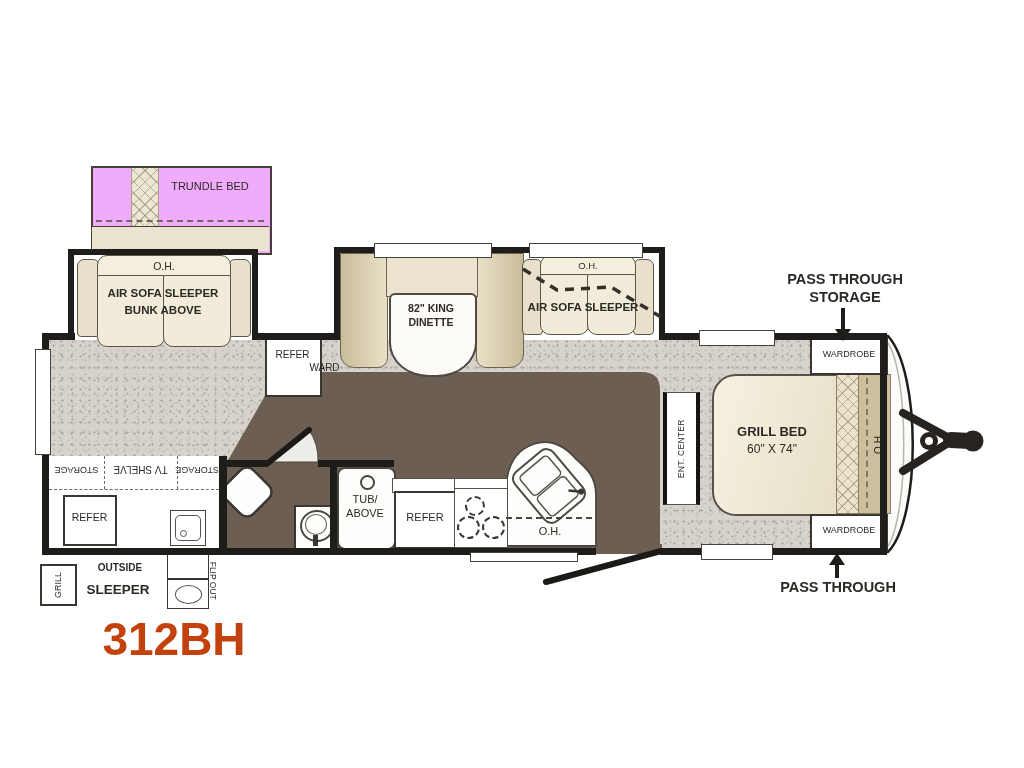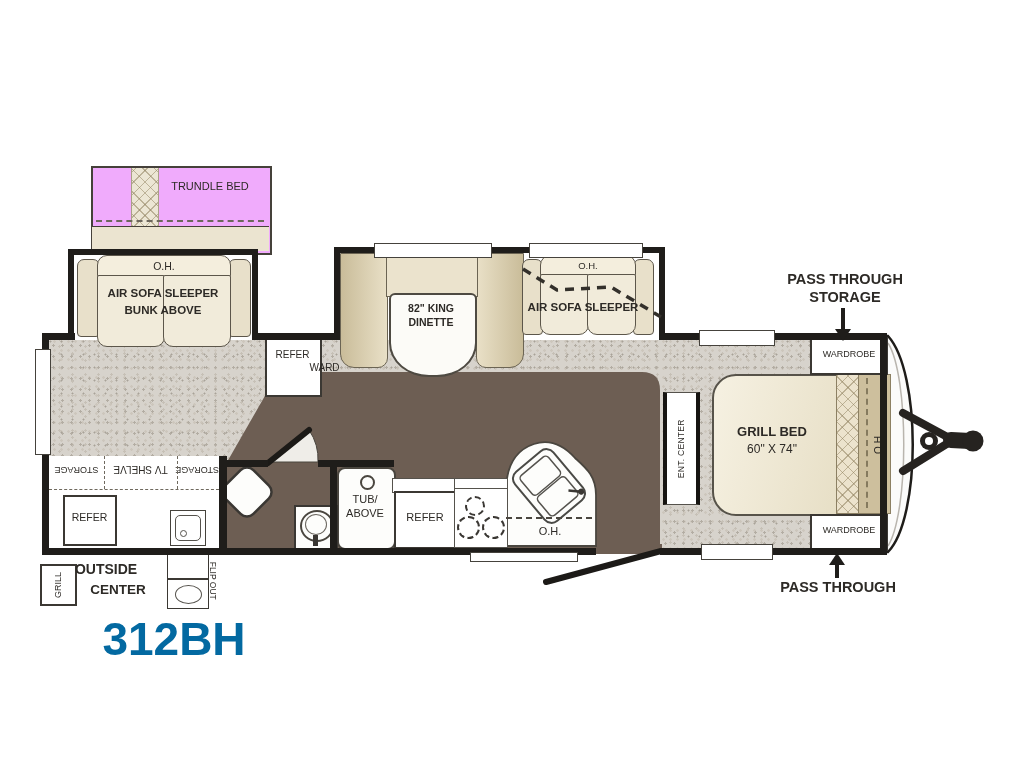--- a/index.html
+++ b/index.html
@@ -174,22 +174,22 @@
   <div class="abs box" style="left:63px;top:495px;width:50px;height:47px;z-index:4;"></div>
   <div class="abs lbl" style="left:63px;top:512px;width:53px;font-size:10.5px;z-index:7;">REFER</div>
   <div class="abs" style="left:170px;top:510px;width:34px;height:34px;background:#fff;border:1.5px solid #45423c;z-index:4;">
     <div class="abs" style="left:4px;top:4px;width:24px;height:24px;border:1.5px solid #55524c;border-radius:5px;"></div>
     <div class="abs" style="left:9px;top:19px;width:5px;height:5px;border:1.5px solid #55524c;border-radius:50%;"></div>
   </div>
 
   <div class="abs vwrap" style="left:40px;top:564px;width:33px;height:38px;background:#fff;border:2px solid #3b3833;z-index:4;">
     <span class="lbl rotccw" style="font-size:9px;">GRILL</span>
   </div>
-  <div class="abs lbl" style="left:66px;top:562px;width:80px;font-size:14px;font-weight:600;z-index:7;">OUTSIDE</div>
-  <div class="abs lbl" style="left:78px;top:582px;width:80px;font-size:13.5px;font-weight:600;z-index:7;">CENTER</div>
+  <div class="abs lbl" style="left:80px;top:562px;width:80px;font-size:10px;font-weight:600;z-index:7;">OUTSIDE</div>
+  <div class="abs lbl" style="left:78px;top:582px;width:80px;font-size:13.5px;font-weight:600;z-index:7;">SLEEPER</div>
   <div class="abs" style="left:167px;top:551px;width:40px;height:26px;background:#fff;border:1.5px solid #3b3833;z-index:4;"></div>
   <div class="abs" style="left:167px;top:579px;width:40px;height:28px;background:#fff;border:1.5px solid #3b3833;z-index:4;">
     <div class="abs" style="left:7px;top:5px;width:25px;height:17px;border:1.5px solid #55524c;border-radius:50%;"></div>
   </div>
   <div class="abs vwrap" style="left:204px;top:553px;width:16px;height:56px;z-index:7;">
     <span class="lbl rotcw" style="font-size:8.5px;">FLIP OUT</span>
   </div>
 
   <div class="abs vwrap" style="left:663px;top:392px;width:29px;height:111px;background:#fff;border-left:4px solid #161411;border-right:4px solid #161411;border-top:1px solid #55524c;border-bottom:1px solid #55524c;z-index:4;">
     <span class="lbl rotccw" style="font-size:8.5px;letter-spacing:.3px;">ENT. CENTER</span>
@@ -212,15 +212,15 @@
 
   <div class="abs lbl" style="left:775px;top:271px;width:140px;font-size:14.5px;font-weight:600;z-index:7;">PASS THROUGH</div>
   <div class="abs lbl" style="left:775px;top:289px;width:140px;font-size:14.5px;font-weight:600;z-index:7;">STORAGE</div>
   <div class="abs arrow-stem" style="left:841px;top:308px;height:22px;"></div>
   <div class="abs" style="left:835px;top:329px;width:0;height:0;border-left:8px solid transparent;border-right:8px solid transparent;border-top:12px solid #1f1d1a;z-index:7;"></div>
 
   <div class="abs" style="left:829px;top:553px;width:0;height:0;border-left:8px solid transparent;border-right:8px solid transparent;border-bottom:12px solid #1f1d1a;z-index:7;"></div>
   <div class="abs arrow-stem" style="left:835px;top:564px;height:14px;"></div>
   <div class="abs lbl" style="left:768px;top:579px;width:140px;font-size:14.5px;font-weight:600;z-index:7;">PASS THROUGH</div>
 
-  <div class="abs lbl" style="left:94px;top:614px;width:160px;font-size:46px;font-weight:800;color:#0369a1;letter-spacing:0;z-index:7;">312BH</div>
+  <div class="abs lbl" style="left:94px;top:614px;width:160px;font-size:46px;font-weight:800;color:#c2410c;letter-spacing:0;z-index:7;">312BH</div>
 
 </div>
 
 </body></html>

